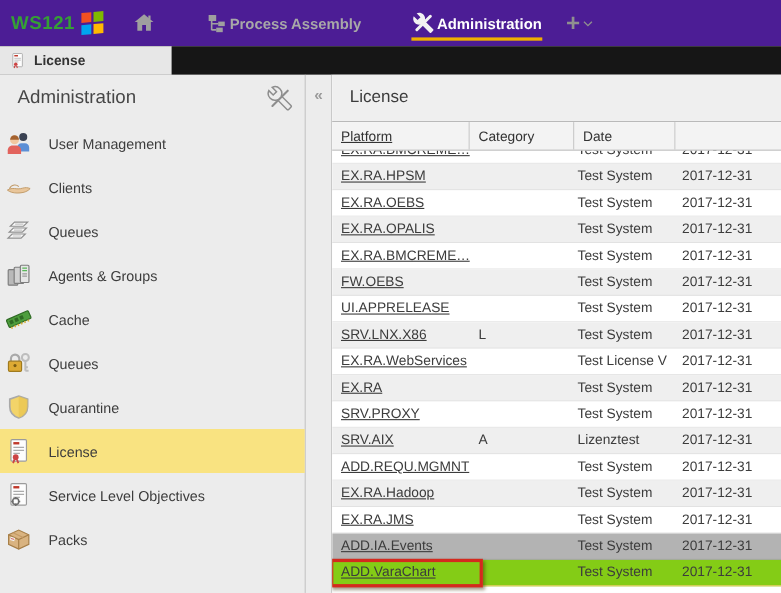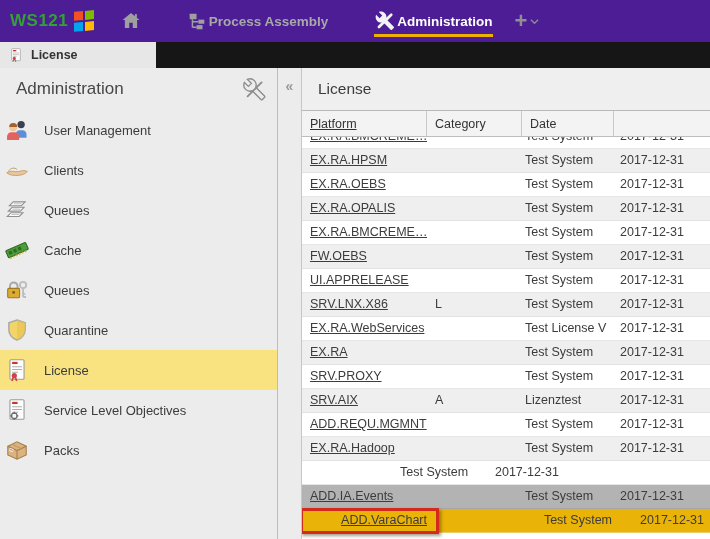--- a/index.html
+++ b/index.html
@@ -42,21 +42,21 @@
   .thead{height:26px;background:#f3f3f3;border-bottom:1px solid #bdbdbd;display:flex;box-sizing:border-box;flex:none;}
   .hcell{font-size:12.5px;color:#333;display:flex;align-items:center;padding-left:8px;
          border-right:1px solid #c9c9c9;box-sizing:border-box;cursor:pointer;}
   .c0{width:125px;flex:none;text-decoration:underline;}.c1{width:90px;flex:none;}.c2{width:95px;flex:none;}.c3{width:92px;flex:none;}
   .c4{flex:1;border-right:none;}
   .tbody{flex:1;overflow:hidden;}
   .trow{height:24px;display:flex;position:relative;background:#fff;
         border-bottom:1px solid #e6e6e6;box-sizing:border-box;cursor:pointer;}
   .trow.zebra{background:#efefef;border-bottom-color:#e2e2e2;}
   .trow.selected{background:#b3b3b3;border-bottom-color:#a6a6a6;}
-  .trow.highlighted{background:#eab308;border-bottom-color:#e8cf6a;text-align:right;}
+  .trow.highlighted{background:#84cc16;border-bottom-color:#e8cf6a;}
   .trow.partial{height:12px;}
   .trow.partial .tcell{margin-top:-12px;}
   .tcell{font-size:12.5px;color:#3c3c3c;line-height:23px;padding-left:8px;box-sizing:border-box;
          white-space:nowrap;overflow:hidden;display:block;}
   .red-box{position:absolute;left:-2px;top:-1px;width:139px;height:26px;border:3px solid #d42a1e;
            box-sizing:border-box;box-shadow:2px 2px 3px rgba(60,40,0,.45);pointer-events:none;}
 </style>
 </head>
 <body>
 
@@ -169,20 +169,32 @@
                 <path d="M7.5 9.5h11L15 13H4z"></path>
                 <path d="M6.5 14.5h11L14 18H3z"></path>
                 <path d="M9 6.2h7M8 11.2h7M7 16.2h7" stroke="#c4c4c4" fill="none"></path>
               </svg>
             </span>
             <span class="side-label">Queues</span>
           </div>
           <div class="side-item">
             <span class="icon">
               <svg viewBox="0 0 24 24">
+                <rect x="3.2" y="7.5" width="8" height="13" rx=".8" fill="#b9b9b9" stroke="#7e7e7e"></rect>
+                <rect x="8.2" y="5.5" width="8" height="13.5" rx=".8" fill="#d2d2d2" stroke="#7e7e7e"></rect>
+                <rect x="13.4" y="3.8" width="7.2" height="14.5" rx=".8" fill="#e6e6e6" stroke="#7e7e7e"></rect>
+                <path d="M15 6.3h4M15 8.3h4" stroke="#58b758" stroke-width="1"></path>
+                <path d="M15 11h4M15 13h4" stroke="#9a9a9a" stroke-width="1"></path>
+              </svg>
+            </span>
+            <span class="side-label">Agents &amp; Groups</span>
+          </div>
+          <div class="side-item">
+            <span class="icon">
+              <svg viewBox="0 0 24 24">
                 <g transform="rotate(-24 12 12)">
                   <rect x="2" y="8.6" width="20" height="7" rx="1" fill="#4e9e3d" stroke="#2f6b24"></rect>
                   <rect x="4" y="10.2" width="3" height="3.2" fill="#2f6b24"></rect>
                   <rect x="8.6" y="10.2" width="3" height="3.2" fill="#2f6b24"></rect>
                   <rect x="13.2" y="10.2" width="3" height="3.2" fill="#2f6b24"></rect>
                   <path d="M3.8 15.6v1.7M6.8 15.6v1.7M9.8 15.6v1.7M12.8 15.6v1.7M15.8 15.6v1.7M18.8 15.6v1.7" stroke="#d8b13c" stroke-width="1.3"></path>
                 </g>
               </svg>
             </span>
             <span class="side-label">Cache</span>
@@ -352,20 +364,21 @@
             <span class="tcell c4"></span>
           </div>
           <div class="trow zebra">
             <span class="tcell c0">EX.RA.Hadoop</span>
             <span class="tcell c1"></span>
             <span class="tcell c2">Test System</span>
             <span class="tcell c3">2017-12-31</span>
             <span class="tcell c4"></span>
           </div>
           <div class="trow">
+            <span class="tcell c0">EX.RA.JMS</span>
             <span class="tcell c1"></span>
             <span class="tcell c2">Test System</span>
             <span class="tcell c3">2017-12-31</span>
             <span class="tcell c4"></span>
           </div>
           <div class="trow zebra selected">
             <span class="tcell c0">ADD.IA.Events</span>
             <span class="tcell c1"></span>
             <span class="tcell c2">Test System</span>
             <span class="tcell c3">2017-12-31</span>

